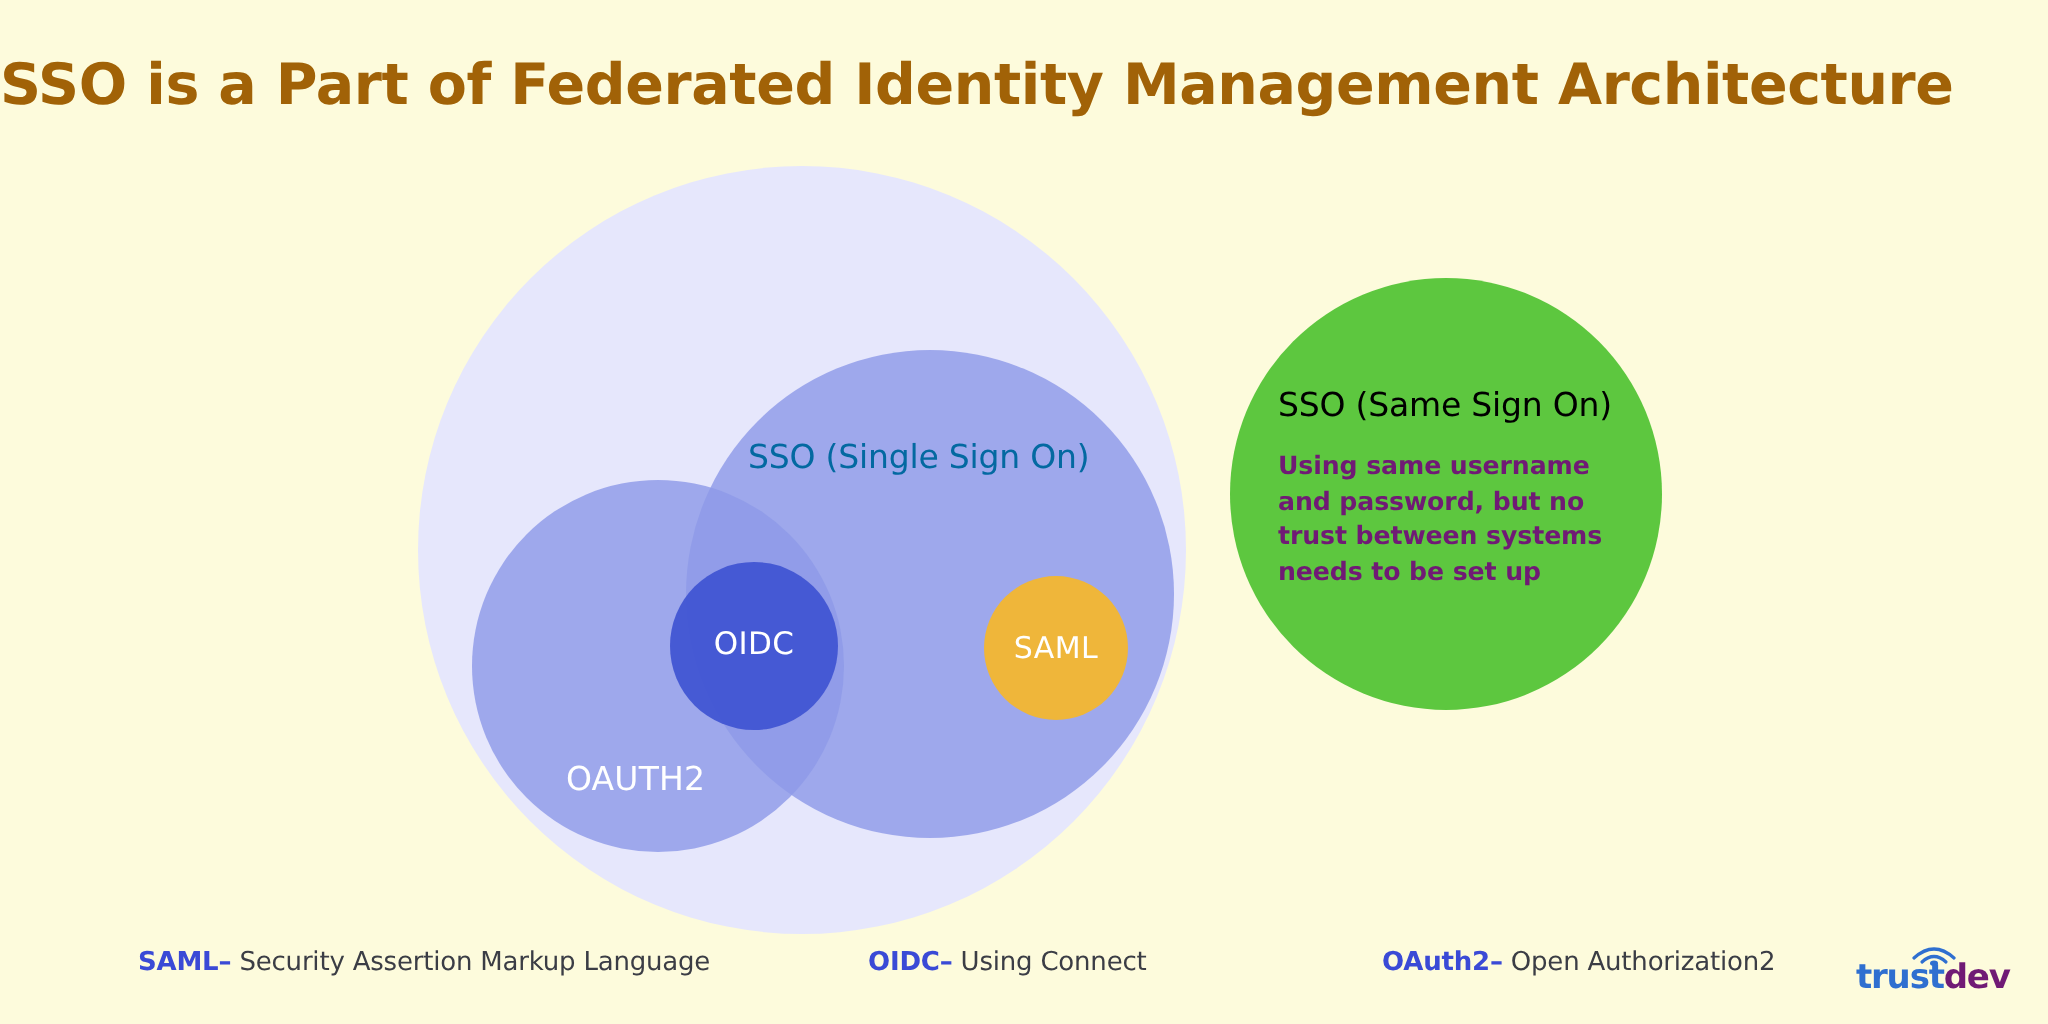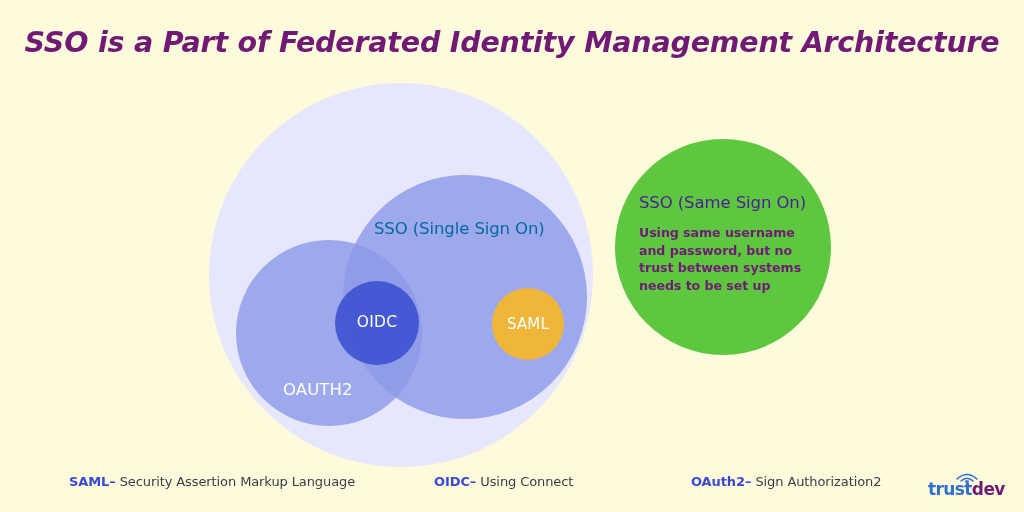--- a/index.html
+++ b/index.html
@@ -14,28 +14,26 @@
     overflow: hidden;
     position: relative;
   }
 
   
   #infographic-title {
     position: absolute;
     left: 0;
     top: 26px;
     width: 1024px;
-    text-align: center;
     font-size: 28.5px;
     font-weight: bold;
     letter-spacing: -0.2px;
-    color: #701a75;
-    font-family: "DejaVu Sans", sans-serif;
-    white-space: nowrap;
-    font-style: italic;
+    color: #a16207;
+    font-family: "DejaVu Sans", sans-serif;
+    white-space: nowrap;
   }
 
   
   #venn-stage {
     position: absolute;
     left: 0;
     top: 0;
     width: 1024px;
     height: 460px;
   }
@@ -153,21 +151,21 @@
     left: 615px;
     top: 139px;
     width: 216px;
     height: 216px;
     background: #5dc73f;
   }
   #label-same-sign-on-title {
     left: 639px;
     top: 193px;
     width: 190px;
-    color: #4c1d95;
+    color: #000000;
     font-size: 16.5px;
     font-weight: 500;
     letter-spacing: -0.1px;
     white-space: nowrap;
   }
   #label-same-sign-on-desc {
     left: 639px;
     top: 224px;
     width: 182px;
     color: #701a75;
@@ -268,21 +266,21 @@
     <span class="legend-def">Security Assertion Markup Language</span>
   </div>
 
   <div class="legend-item" id="legend-item-oidc">
     <span class="legend-term">OIDC</span><span class="legend-dash">–</span>
     <span class="legend-def">Using Connect</span>
   </div>
 
   <div class="legend-item" id="legend-item-oauth2">
     <span class="legend-term">OAuth2</span><span class="legend-dash">–</span>
-    <span class="legend-def">Sign Authorization2</span>
+    <span class="legend-def">Open Authorization2</span>
   </div>
 </div>
 
 <div id="logo">
   <svg id="logo-wifi-icon" viewBox="0 0 22 11">
     <path d="M1 7 Q11 -2 21 7" stroke="#2f6fd0" stroke-width="1.6" fill="none" stroke-linecap="round"></path>
     <path d="M5 9 Q11 3.5 17 9" stroke="#2f6fd0" stroke-width="1.6" fill="none" stroke-linecap="round"></path>
     <ellipse cx="11" cy="9.6" rx="2" ry="1.3" fill="#2f6fd0"></ellipse>
   </svg>
   <div id="logo-wordmark"><span class="logo-mobi">trust</span><span class="logo-dev">dev</span></div>

